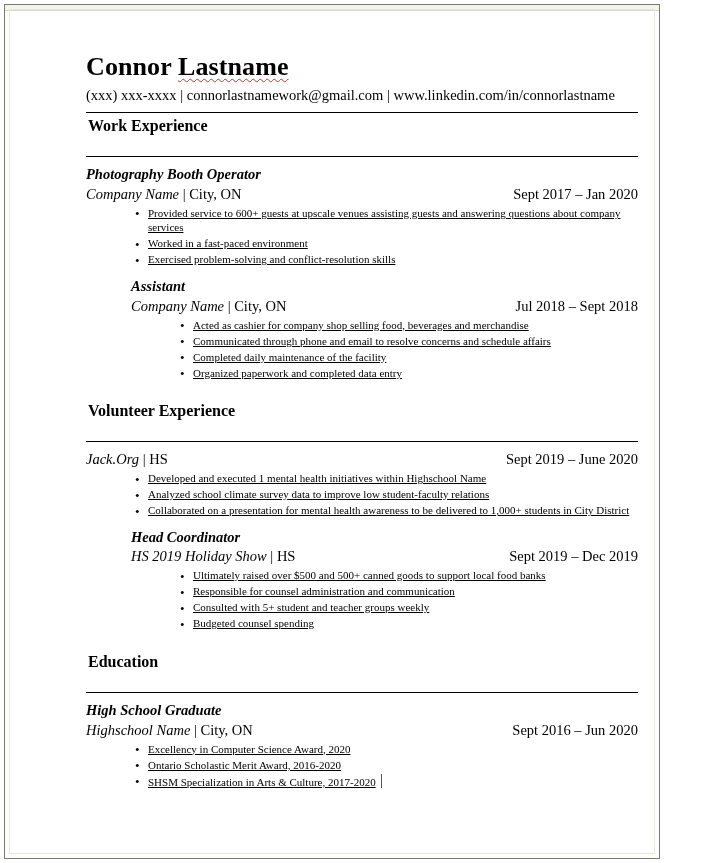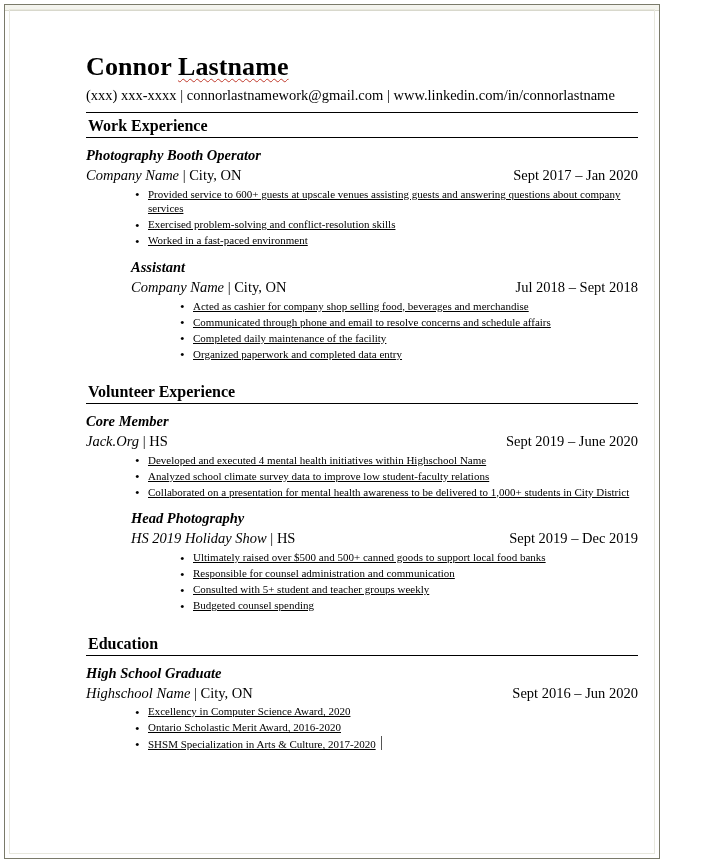--- a/index.html
+++ b/index.html
@@ -79,21 +79,21 @@
     line-height: 1.25;
     margin: 0 0 8px 0;
     white-space: nowrap;
   }
 
   
   .section-head {
     font-size: 16px;
     font-weight: bold;
     line-height: 1.25;
-    padding: 3px 0 1px 2px;
+    padding: 3px 0 20px 2px;
     border-bottom: 1.6px solid #000;
     margin: 0 0 8px 0;
   }
   .section-head.with-top-rule {
     border-top: 1.6px solid #000;
   }
   .section-gap {
     height: 14px;
   }
 
@@ -190,53 +190,52 @@
     <div id="sections-root">
         <div class="section-head with-top-rule">Work Experience</div>
         <div class="entry">
           <div class="job-title">Photography Booth Operator</div>
           <div class="sub-line">
             <span class="sub-left"><span class="org">Company Name</span><span class="sep"> | </span><span class="place">City, ON</span></span>
             <span class="dates">Sept 2017 – Jan 2020</span>
           </div>
           <ul class="bullets">
             <li>Provided service to 600+ guests at upscale venues assisting guests and answering questions about company services</li>
+            <li>Worked in a fast-paced environment</li>
             <li>Exercised problem-solving and conflict-resolution skills</li>
-            <li>Worked in a fast-paced environment</li>
           </ul>
         </div>
         <div class="entry">
           <div class="job-title">Assistant</div>
           <div class="sub-line">
             <span class="sub-left"><span class="org">Company Name</span><span class="sep"> | </span><span class="place">City, ON</span></span>
             <span class="dates">Jul 2018 – Sept 2018</span>
           </div>
           <ul class="bullets">
             <li>Acted as cashier for company shop selling food, beverages and merchandise</li>
             <li>Communicated through phone and email to resolve concerns and schedule affairs</li>
             <li>Completed daily maintenance of the facility</li>
             <li>Organized paperwork and completed data entry</li>
           </ul>
         </div>
         <div class="section-gap"></div>
         <div class="section-head">Volunteer Experience</div>
         <div class="entry">
-          <div class="job-title">Core Member</div>
           <div class="sub-line">
             <span class="sub-left"><span class="org">Jack.Org</span><span class="sep"> | </span><span class="place">HS</span></span>
             <span class="dates">Sept 2019 – June 2020</span>
           </div>
           <ul class="bullets">
-            <li>Developed and executed 4 mental health initiatives within Highschool Name</li>
+            <li>Developed and executed 1 mental health initiatives within Highschool Name</li>
             <li>Analyzed school climate survey data to improve low student-faculty relations</li>
             <li>Collaborated on a presentation for mental health awareness to be delivered to 1,000+ students in City District</li>
           </ul>
         </div>
         <div class="entry">
-          <div class="job-title">Head Photography</div>
+          <div class="job-title">Head Coordinator</div>
           <div class="sub-line">
             <span class="sub-left"><span class="org">HS 2019 Holiday Show</span><span class="sep"> | </span><span class="place">HS</span></span>
             <span class="dates">Sept 2019 – Dec 2019</span>
           </div>
           <ul class="bullets">
             <li>Ultimately raised over $500 and 500+ canned goods to support local food banks</li>
             <li>Responsible for counsel administration and communication</li>
             <li>Consulted with 5+ student and teacher groups weekly</li>
             <li>Budgeted counsel spending</li>
           </ul>

